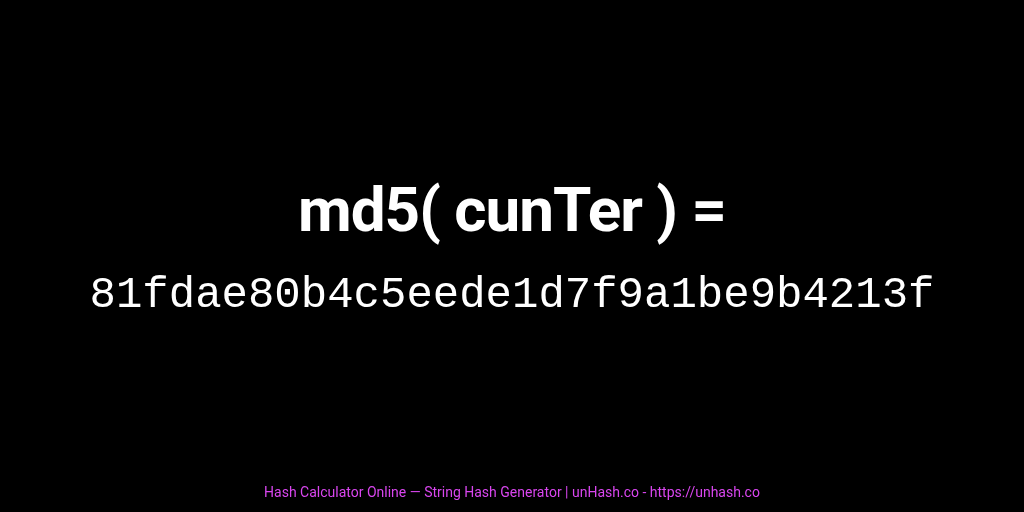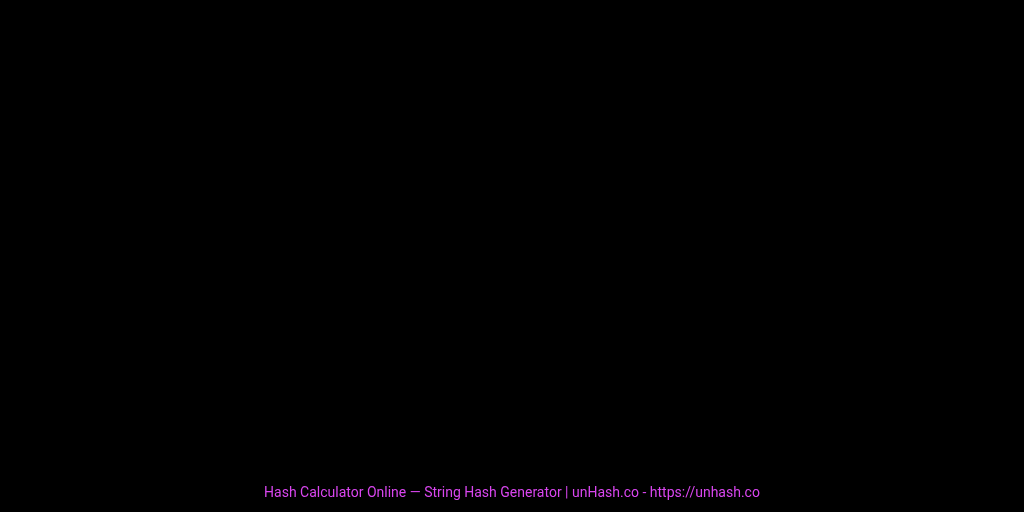--- a/index.html
+++ b/index.html
@@ -48,15 +48,17 @@
       text-align: center;
       color: #d946ef;
       font-size: 14px;
       font-weight: 400;
     }
   </style>
 </head>
 <body>
 
 <div class="content">
+  <div class="expression">md5( cunTer ) =</div>
+  <div class="hash">81fdae80b4c5eede1d7f9a1be9b4213f</div>
 </div>
 
 <div class="footer">Hash Calculator Online — String Hash Generator | unHash.co - https://unhash.co</div>
 
 </body></html>

